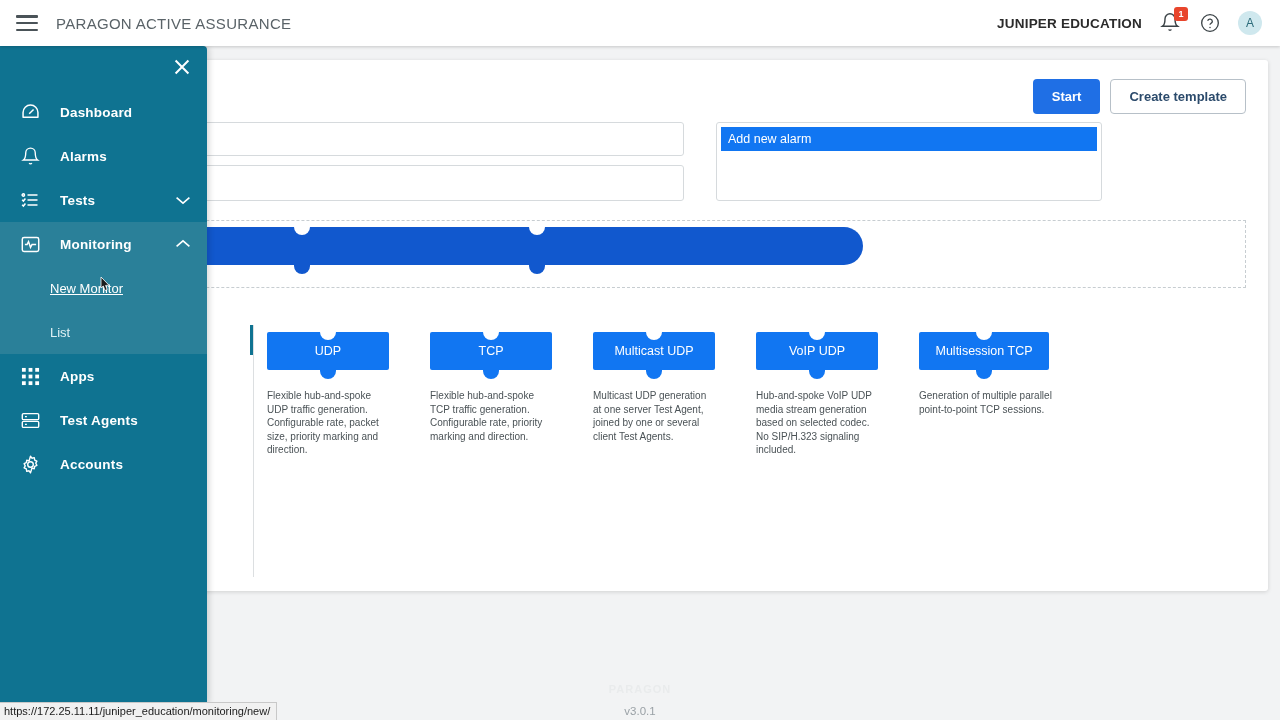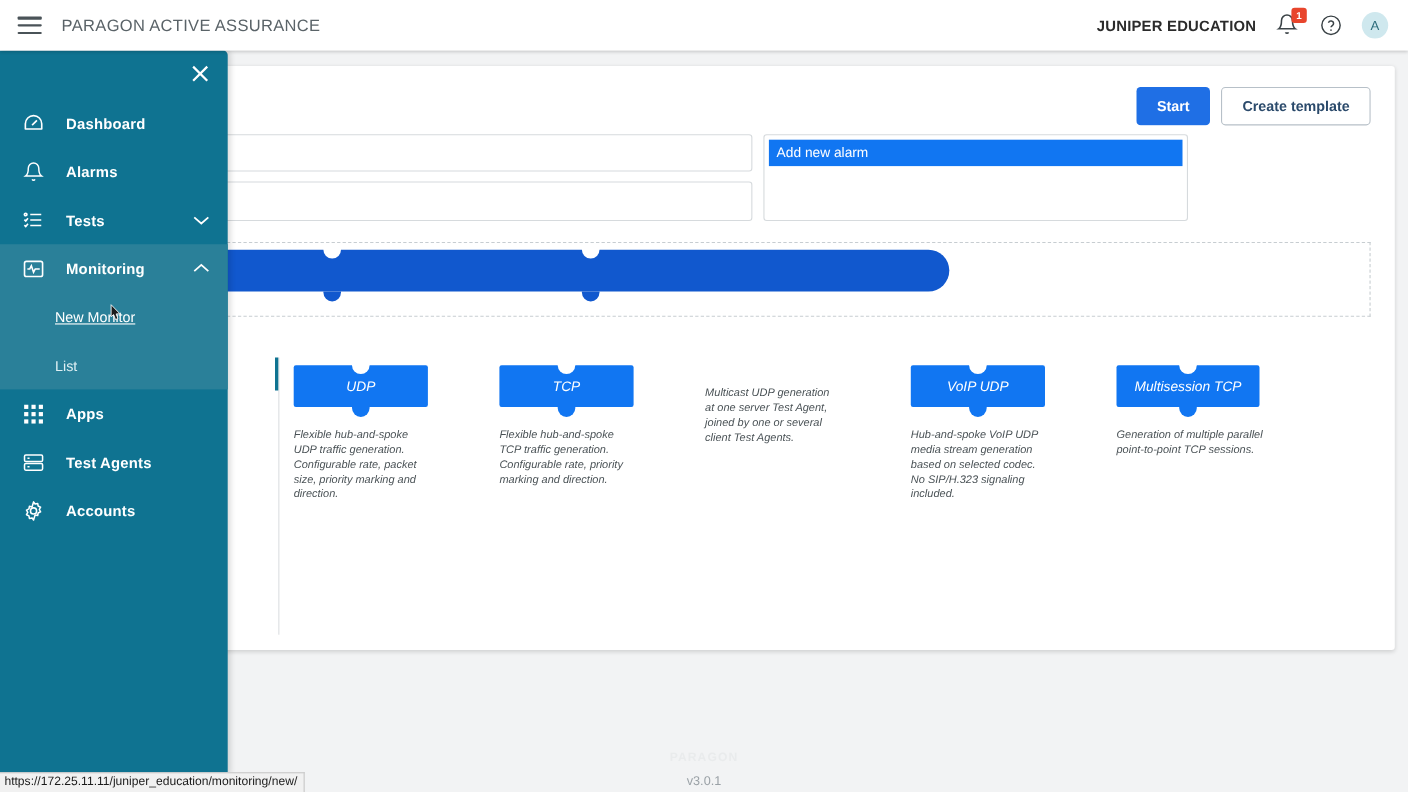--- a/index.html
+++ b/index.html
@@ -102,21 +102,21 @@
   .btn {
     font-family: "Liberation Sans", sans-serif;
     font-size: 13px; font-weight: bold; border-radius: 4px;
     padding: 9px 18px; cursor: pointer; border: 1px solid transparent;
   }
   .btn-primary { background: #1f6fe5; color: #fff; }
   .btn-outline { background: #fff; color: #2b4a6b; border-color: #b7c0c8; }
 
   
   .form-row {
-    display: flex; padding: 10px 22px 0 22px; gap: 10px;
+    display: flex; padding: 10px 22px 0 22px; gap: 32px;
   }
   .form-left { width: 648px; }
   .form-right { width: 386px; }
   .fld {
     width: 100%; height: 34px; border: 1px solid #d6dadd; border-radius: 3px;
     background: #fff; margin-bottom: 9px;
     font-family: "Liberation Sans", sans-serif; font-size: 13px;
     padding: 0 10px; color: #33383b; outline: none;
   }
   .fld.tall { height: 36px; }
@@ -155,21 +155,21 @@
     position: absolute; left: 22px; top: 265px; width: 218px;
     border-right: 1px solid #dcdfe1; height: 252px;
   }
   .tab-rail .tab {
     font-size: 12px; color: #3c7e93; padding: 8px 10px 8px 12px;
     border-right: 3px solid #0f7391; cursor: pointer;
   }
 
   
   .cards {
-    position: absolute; left: 253px; top: 272px; display: flex; gap: 65px; font-style: italic;
+    position: absolute; left: 253px; top: 272px; display: flex; gap: 41px;
   }
   .card { width: 122px; cursor: pointer; }
   .card-block {
     position: relative; width: 122px; height: 38px; background: #1176f2;
     display: flex; align-items: center; justify-content: center;
     border-radius: 2px;
   }
   .card-block .notch-top { left: 50%; transform: translateX(-50%); }
   .card-block .notch-bot { left: 50%; transform: translateX(-50%); background: #1176f2; }
   .card-title { color: #ffffff; font-size: 12.5px; }
@@ -286,20 +286,25 @@
       <div class="card">
         <div class="card-block">
           <span class="notch-top"></span>
           <span class="notch-bot"></span>
           <span class="card-title">TCP</span>
         </div>
         <div class="card-desc">Flexible hub-and-spoke TCP traffic generation. Configurable rate, priority marking and direction.</div>
       </div>
 
       <div class="card">
+        <div class="card-block">
+          <span class="notch-top"></span>
+          <span class="notch-bot"></span>
+          <span class="card-title">Multicast UDP</span>
+        </div>
         <div class="card-desc">Multicast UDP generation at one server Test Agent, joined by one or several client Test Agents.</div>
       </div>
 
       <div class="card">
         <div class="card-block">
           <span class="notch-top"></span>
           <span class="notch-bot"></span>
           <span class="card-title">VoIP UDP</span>
         </div>
         <div class="card-desc">Hub-and-spoke VoIP UDP media stream generation based on selected codec. No SIP/H.323 signaling included.</div>

